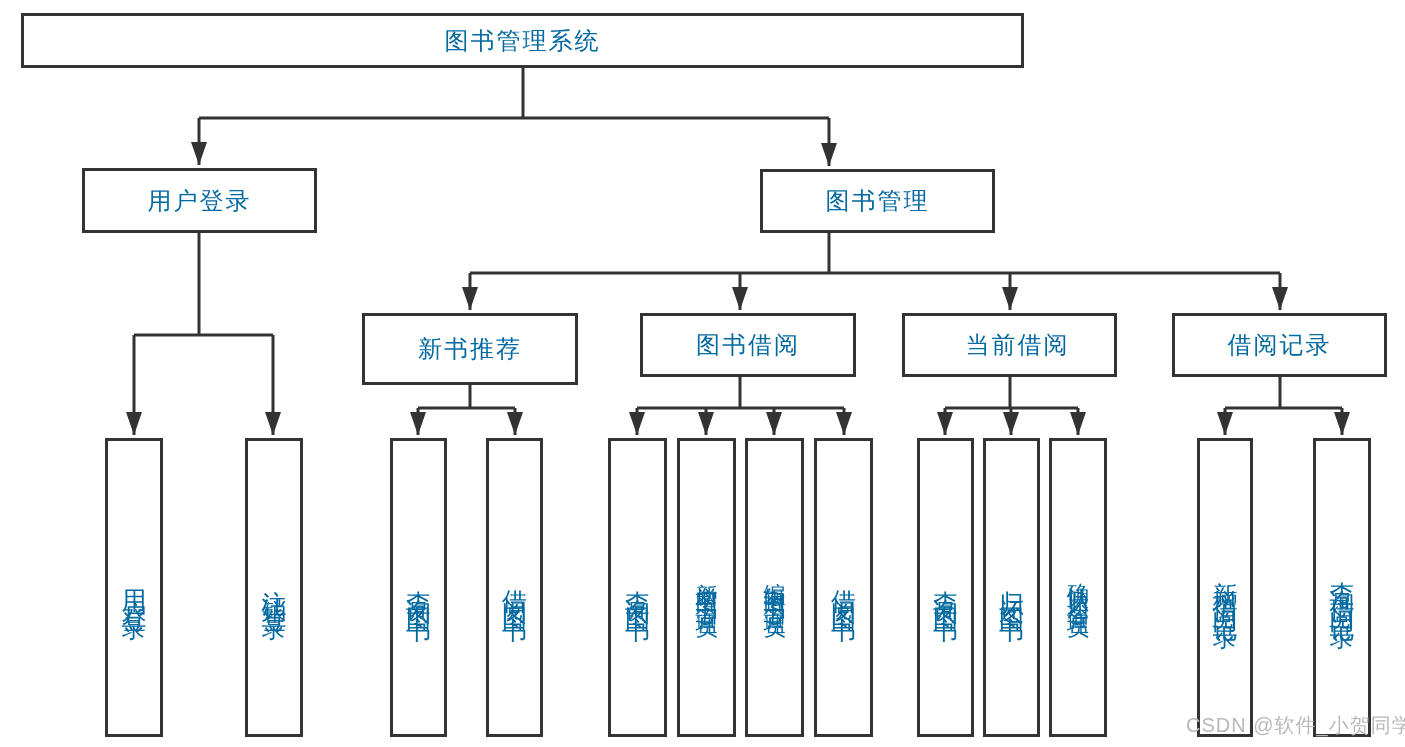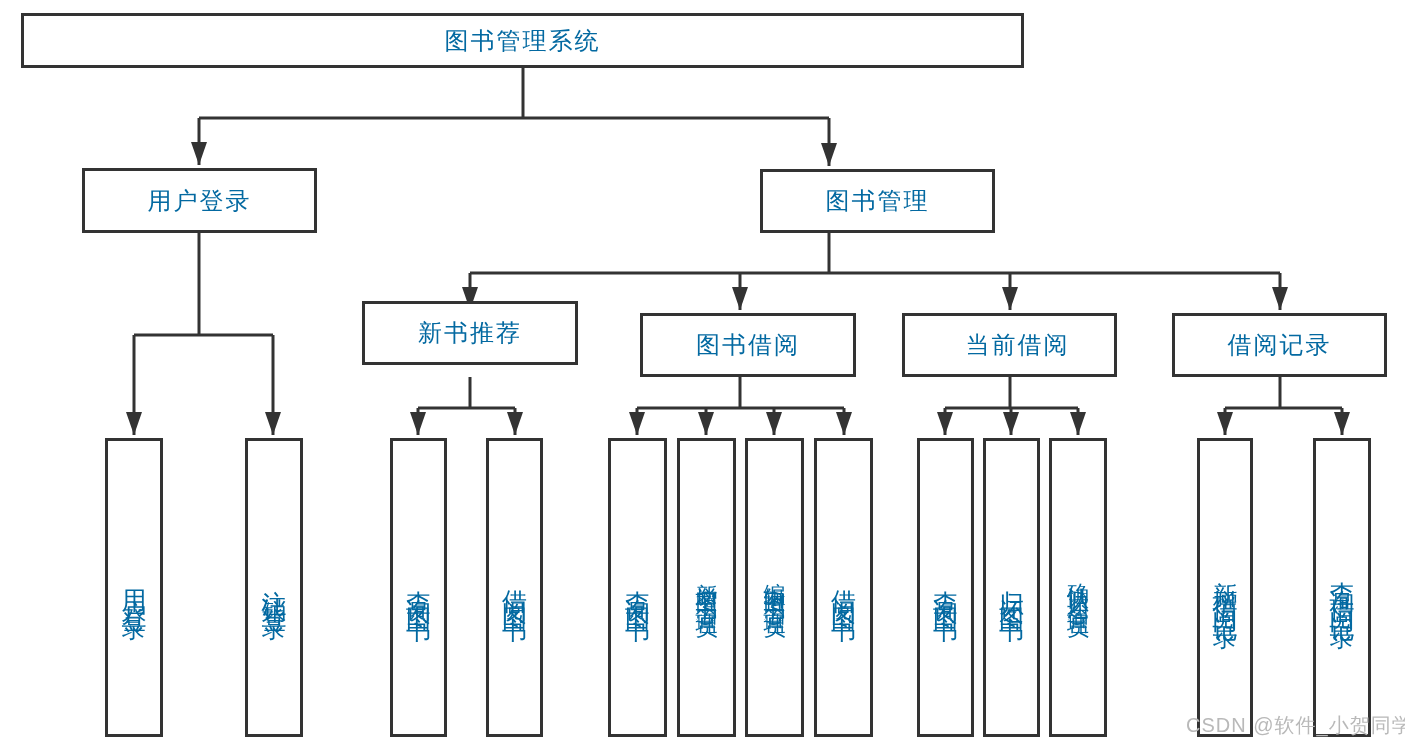--- a/index.html
+++ b/index.html
@@ -109,21 +109,21 @@
       <path d="M1225,408 L1225,435" marker-end="url(#arrowhead)"></path>
       <path d="M1342,408 L1342,435" marker-end="url(#arrowhead)"></path>
     </g>
   </svg>
 
   <div class="box hbox" style="left:21px; top:13px; width:1003px; height:55px;">图书管理系统</div>
 
   <div class="box hbox" style="left:82px; top:168px; width:235px; height:65px;">用户登录</div>
   <div class="box hbox" style="left:712px; top:169px; width:235px; height:64px;margin-left:48px;">图书管理</div>
 
-  <div class="box hbox" style="left:362px; top:301px; width:216px; height:64px;">新书推荐</div>
+  <div class="box hbox" style="left:362px; top:313px; width:216px; height:72px;">新书推荐</div>
   <div class="box hbox" style="left:632px; top:313px; width:216px; height:64px;margin-left:8px;">图书借阅</div>
   <div class="box hbox" style="left:902px; top:313px; width:215px; height:64px;padding-left:16px;">当前借阅</div>
   <div class="box hbox" style="left:1172px; top:313px; width:215px; height:64px;">借阅记录</div>
 
   <div class="box vbox" style="left:105px; top:438px; width:58px; height:299px;">用户登录</div>
   <div class="box vbox" style="left:245px; top:438px; width:58px; height:299px;">注销登录</div>
 
   <div class="box vbox" style="left:390px; top:438px; width:57px; height:299px;">查询图书</div>
   <div class="box vbox" style="left:486px; top:438px; width:57px; height:299px;">借阅图书</div>
 

